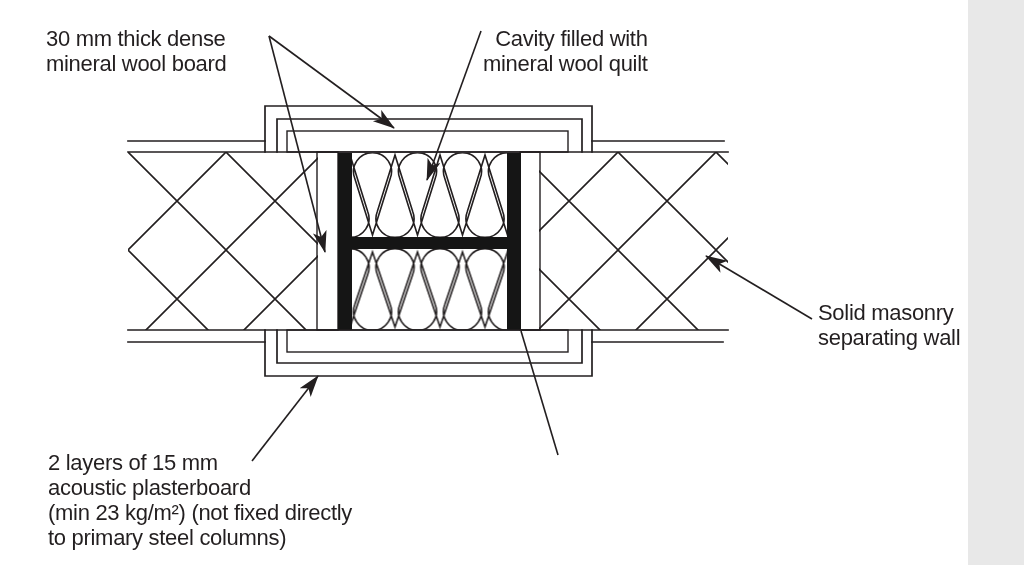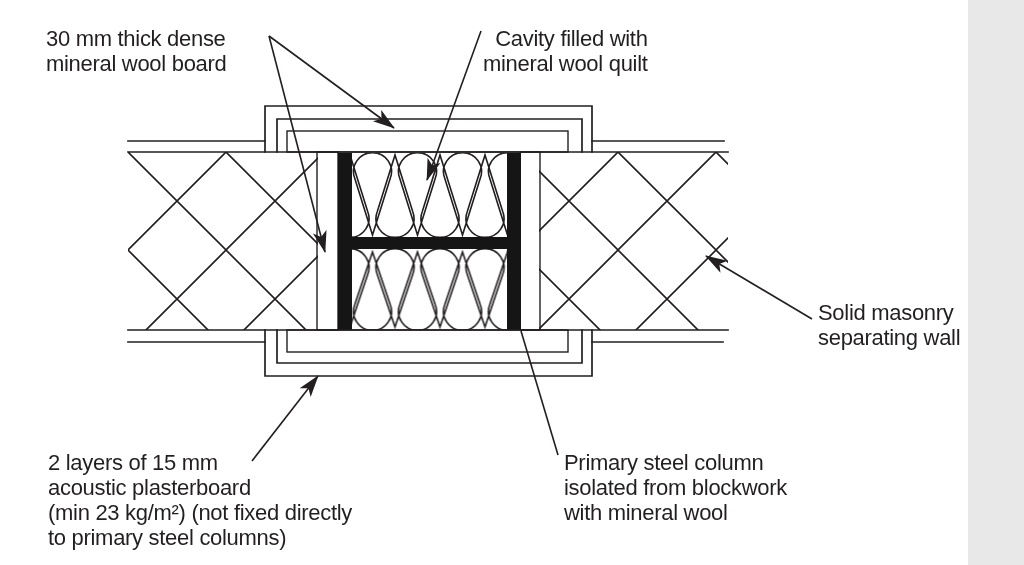--- a/index.html
+++ b/index.html
@@ -127,16 +127,13 @@
 mineral wool quilt</div>
 
   <div class="label" style="left:818px;top:300px;">Solid masonry
 separating wall</div>
 
   <div class="label" style="left:38px;top:450px;margin-left:10px;">2 layers of 15 mm
 acoustic plasterboard
 (min 23 kg/m²) (not fixed directly
 to primary steel columns)</div>
 
-  <div class="label" style="left:564px;top:450px;">Primary steel column
-isolated from blockwork
-with mineral wool</div>
 </div>
 
 </body></html>

